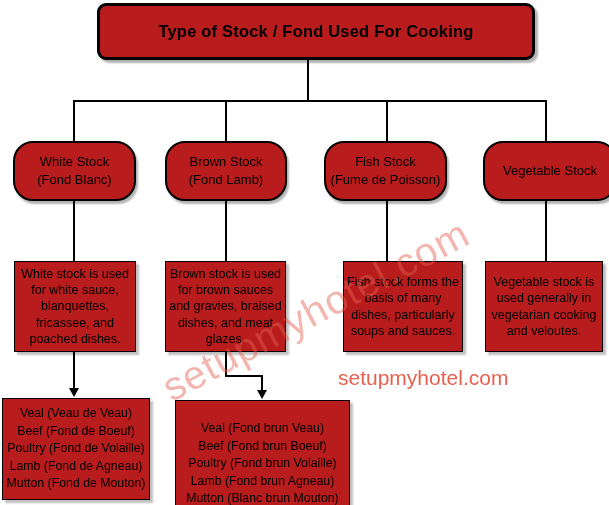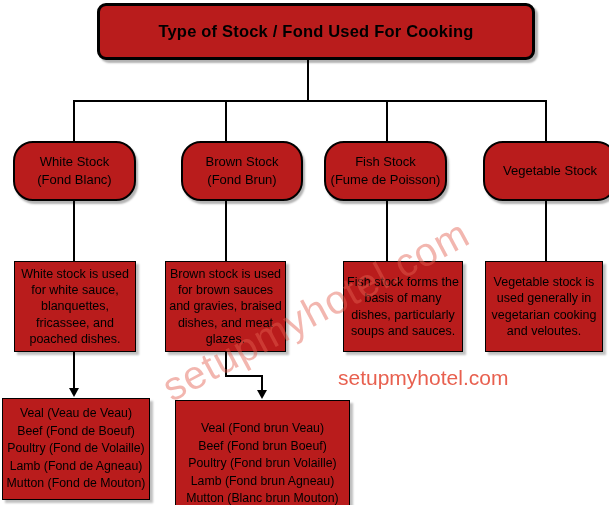--- a/index.html
+++ b/index.html
@@ -60,23 +60,23 @@
   <div class="line" style="left:74px;top:100px;width:473px;height:1.5px;"></div>
   <div class="line" style="left:73px;top:100px;width:1.5px;height:41px;"></div>
   <div class="line" style="left:225px;top:100px;width:1.5px;height:41px;"></div>
   <div class="line" style="left:386px;top:100px;width:1.5px;height:41px;"></div>
   <div class="line" style="left:545px;top:100px;width:1.5px;height:41px;"></div>
 
   <div class="box stock-box" style="left:13px;width:123px;">
     <span>White Stock</span>
     <span>(Fond Blanc)</span>
   </div>
-  <div class="box stock-box" style="left:165px;width:122px;margin-left:16px;">
+  <div class="box stock-box" style="left:165px;width:122px;">
     <span>Brown Stock</span>
-    <span>(Fond Brun)</span>
+    <span>(Fond Lamb)</span>
   </div>
   <div class="box stock-box" style="left:324px;width:123px;">
     <span>Fish Stock</span>
     <span>(Fume de Poisson)</span>
   </div>
   <div class="box stock-box" style="left:483px;width:134px;">
     <span>Vegetable Stock</span>
   </div>
 
   <div class="line" style="left:73px;top:201px;width:1.5px;height:60px;"></div>

